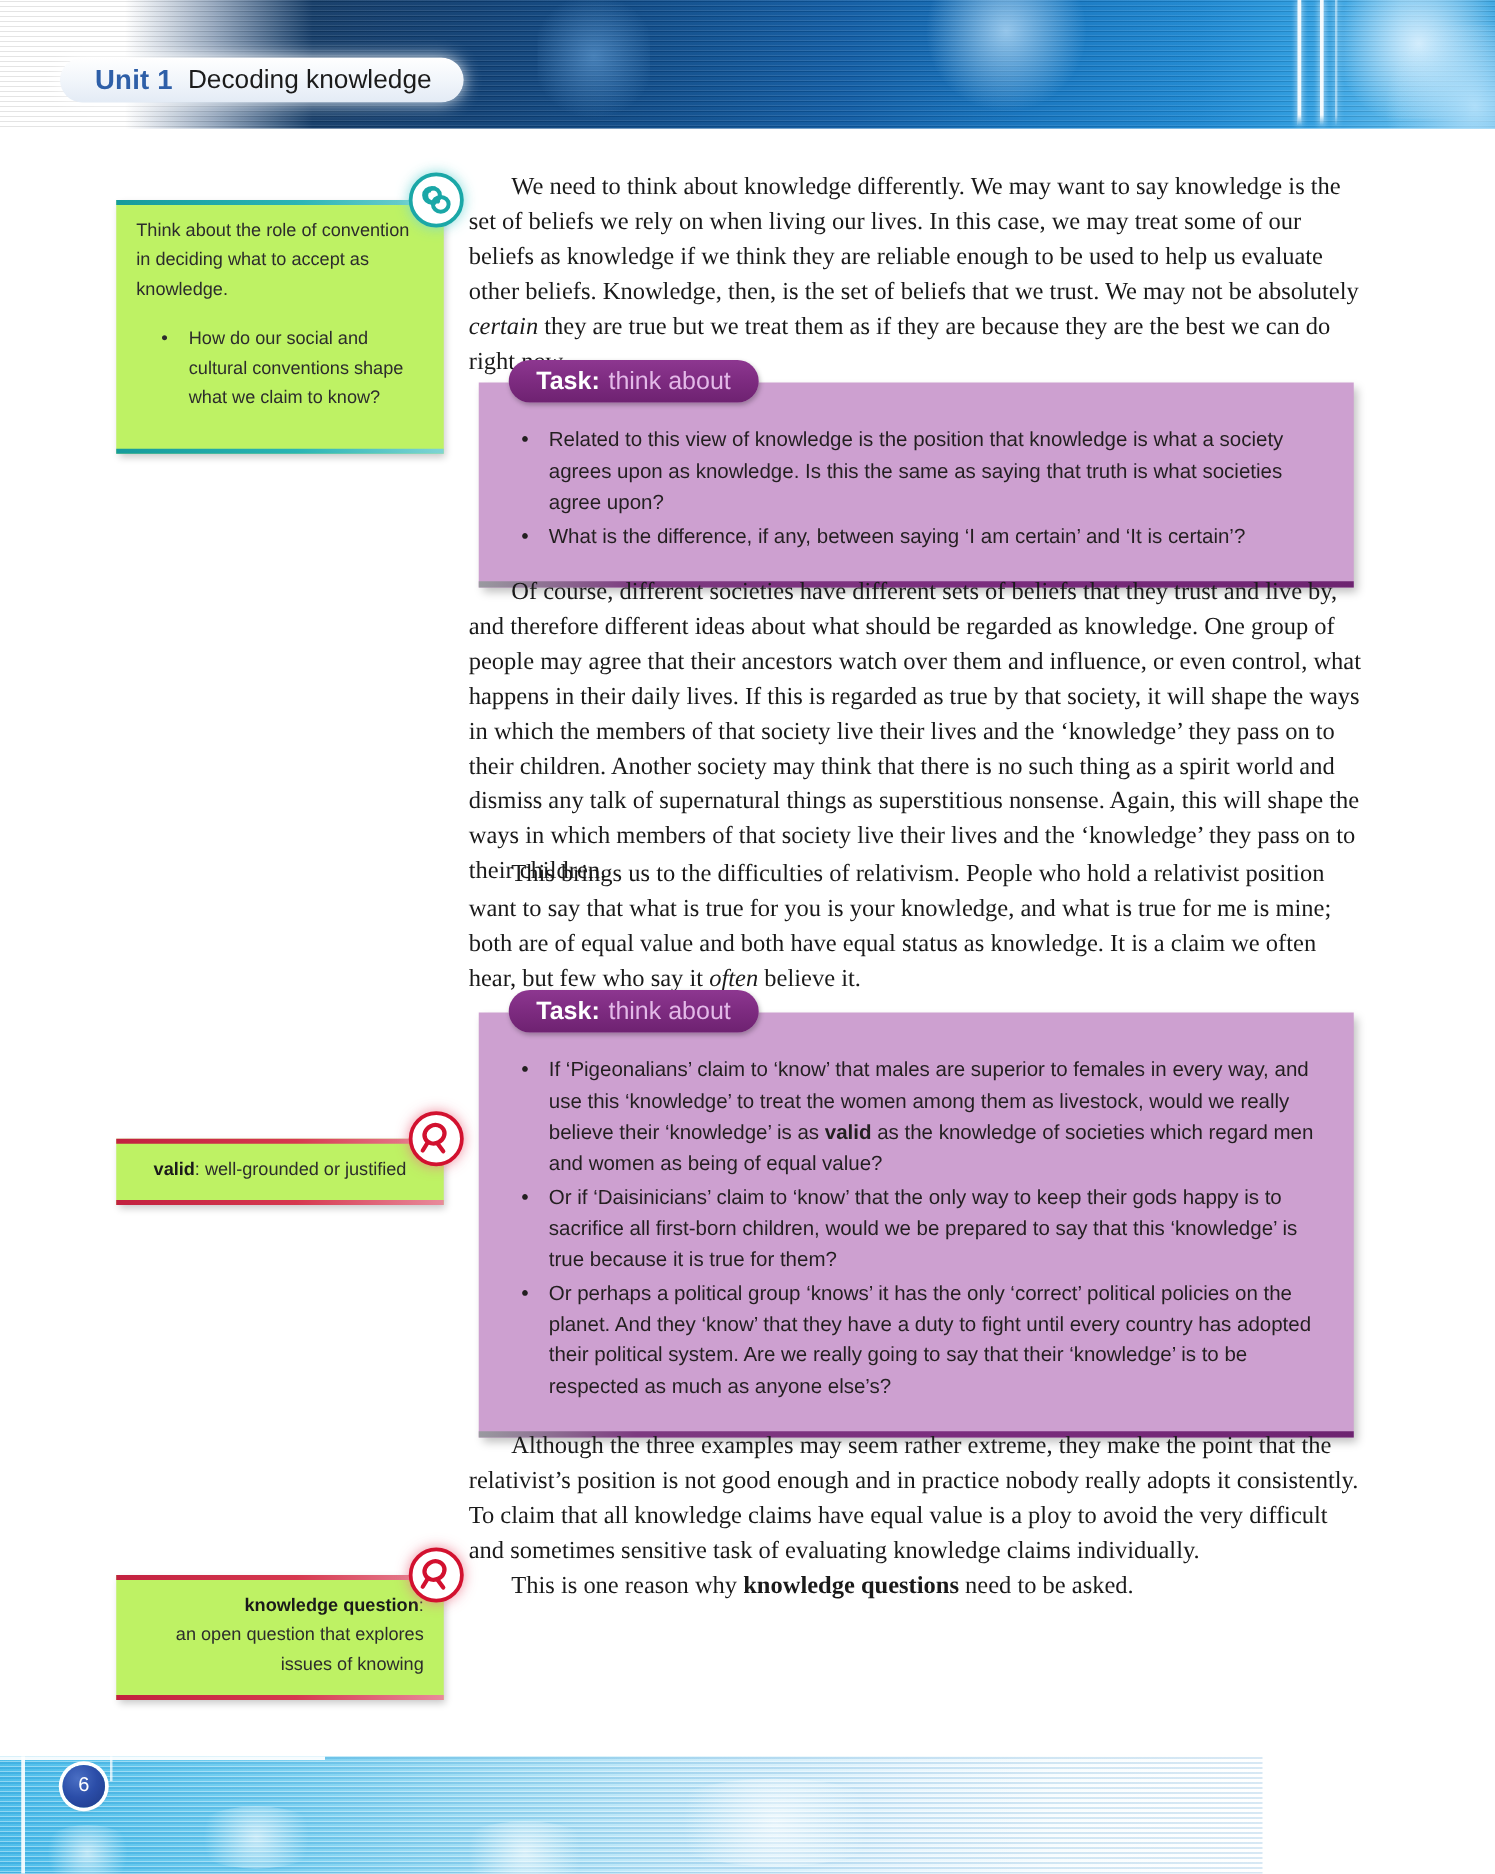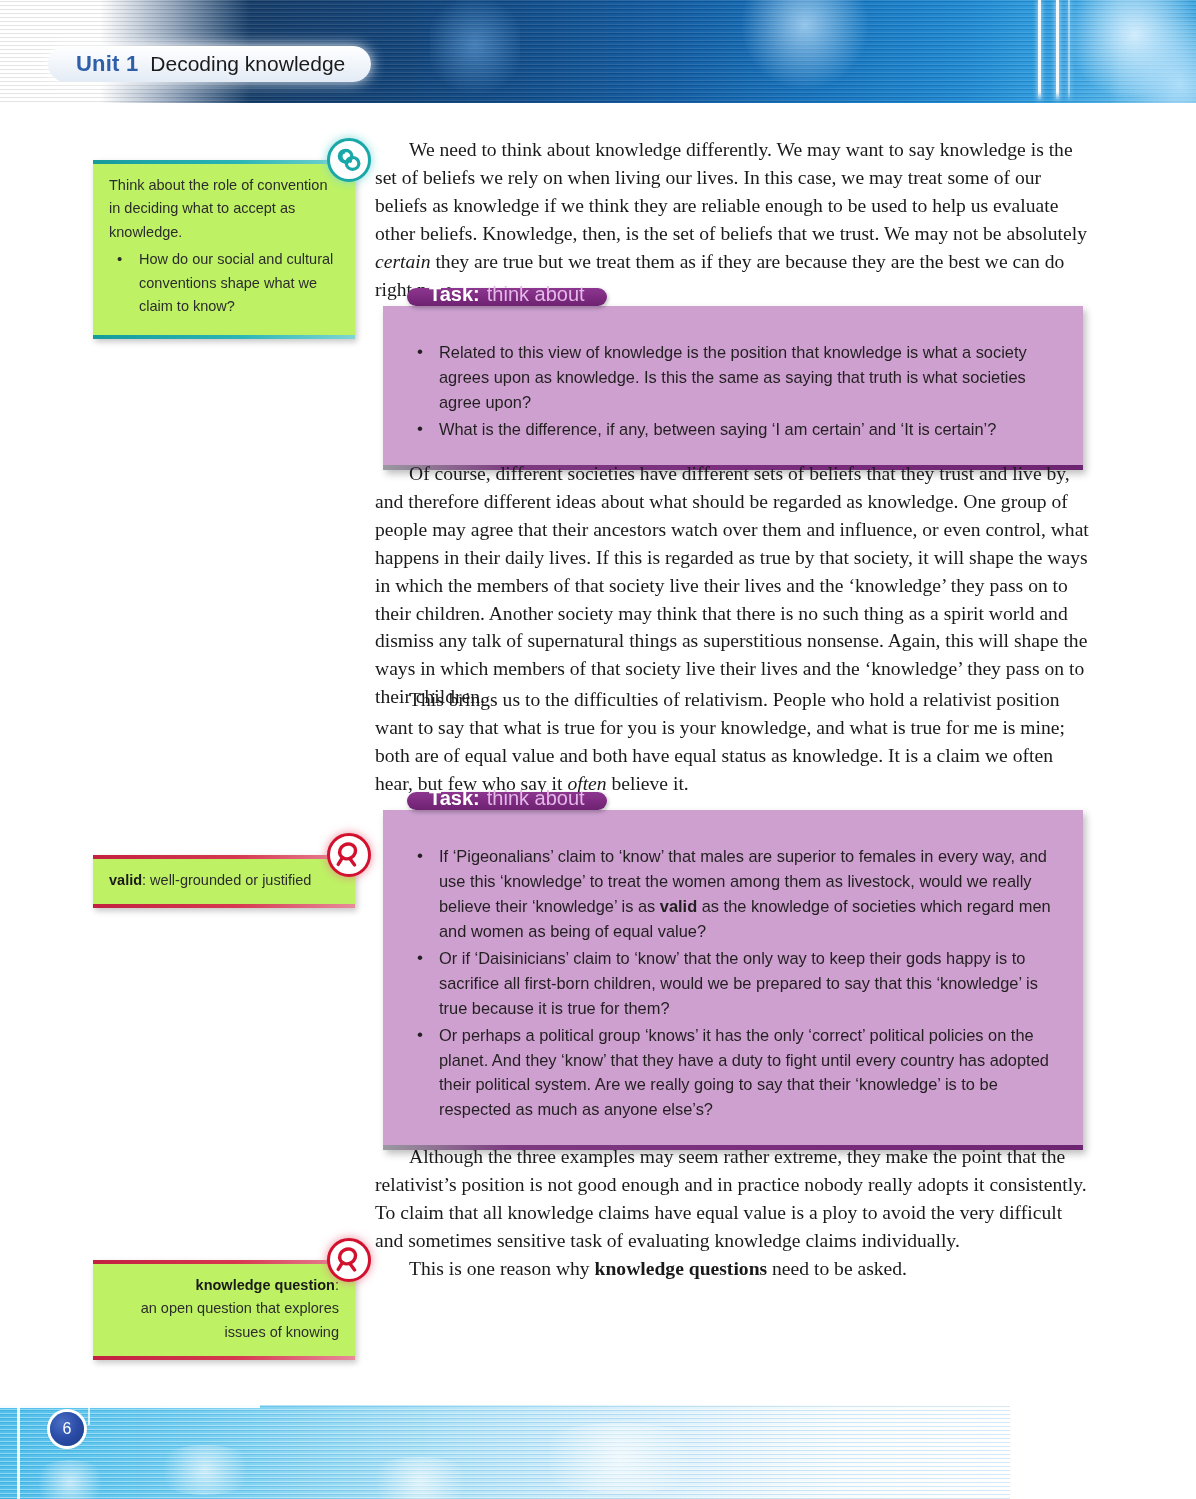--- a/index.html
+++ b/index.html
@@ -152,21 +152,21 @@
   }
   .side-box .bar-top { top: 0; }
   .side-box .bar-bottom { bottom: 0; }
 
   .side-box.teal .bar-top { background: linear-gradient(90deg,#169b9b 0%, #2ab4b4 55%, #7fd4d4 100%); }
   .side-box.teal .bar-bottom { background: linear-gradient(90deg,#169b9b 0%, #2ab4b4 55%, #7fd4d4 100%); }
   .side-box.red .bar-top { background: linear-gradient(90deg,#c2213f 0%, #d6394f 55%, #e88b9b 100%); }
   .side-box.red .bar-bottom { background: linear-gradient(90deg,#c2213f 0%, #d6394f 55%, #e88b9b 100%); }
 
   .side-box .body-list {
-    margin: 4px;
+    margin: 16px;
     padding: 0;
     list-style: none;
   }
   .side-box .body-list li {
     position: relative;
     padding-left: 26px;
     margin-top: 2px;
   }
   .side-box .body-list li:before {
     content: "\2022";
@@ -195,21 +195,21 @@
   .side-icon.red-icon {
     top: -22px; right: -16px;
     background: #ffffff;
     box-shadow: 0 0 10px rgba(235,120,140,0.85);
     border: 3px solid #d2112f;
     box-sizing: border-box;
   }
   .side-icon svg { display: block; }
 
   #sidebox-convention { position: absolute; left: 0; top: 57px; width: 262px; }
-  #sidebox-valid      { position: absolute; left: 0; top: 752px; width: 262px; }
+  #sidebox-valid      { position: absolute; left: 0; top: 808px; width: 262px; text-align: center; }
   #sidebox-kq         { position: absolute; left: 0; top: 1157px; width: 262px; text-align: right; }
   p.body {
     margin: 0;
     font-family: "Liberation Serif", "DejaVu Serif", serif;
     font-size: 19.6px;
     line-height: 1.425;
     color: #1a1a1a;
     text-indent: 34px;
     text-align: left;
   }
@@ -225,26 +225,26 @@
   }
   .task-box .task-underline {
     position: absolute;
     left: 0; right: 0; bottom: 0;
     height: 5px;
     background: linear-gradient(90deg, #9a9aa0 0%, #7d3a80 18%, #7b2d7e 55%, #6d2470 100%);
   }
   .task-pill {
     position: absolute;
     left: 24px; top: -18px;
-    height: 18px;
+    height: 34px;
     padding: 0 22px;
     border-radius: 17px;
     background: linear-gradient(180deg, #8d3790 0%, #7d2b80 50%, #6e2271 100%);
     display: flex;
-    align-items: flex-end;
+    align-items: center;
     font-family: "Liberation Sans", sans-serif;
     font-size: 20px;
     z-index: 4;
     box-shadow: 1px 2px 4px rgba(0,0,0,0.28);
   }
   .task-pill .task-word {
     font-weight: bold;
     color: #ffffff;
   }
   .task-pill .task-sub {

